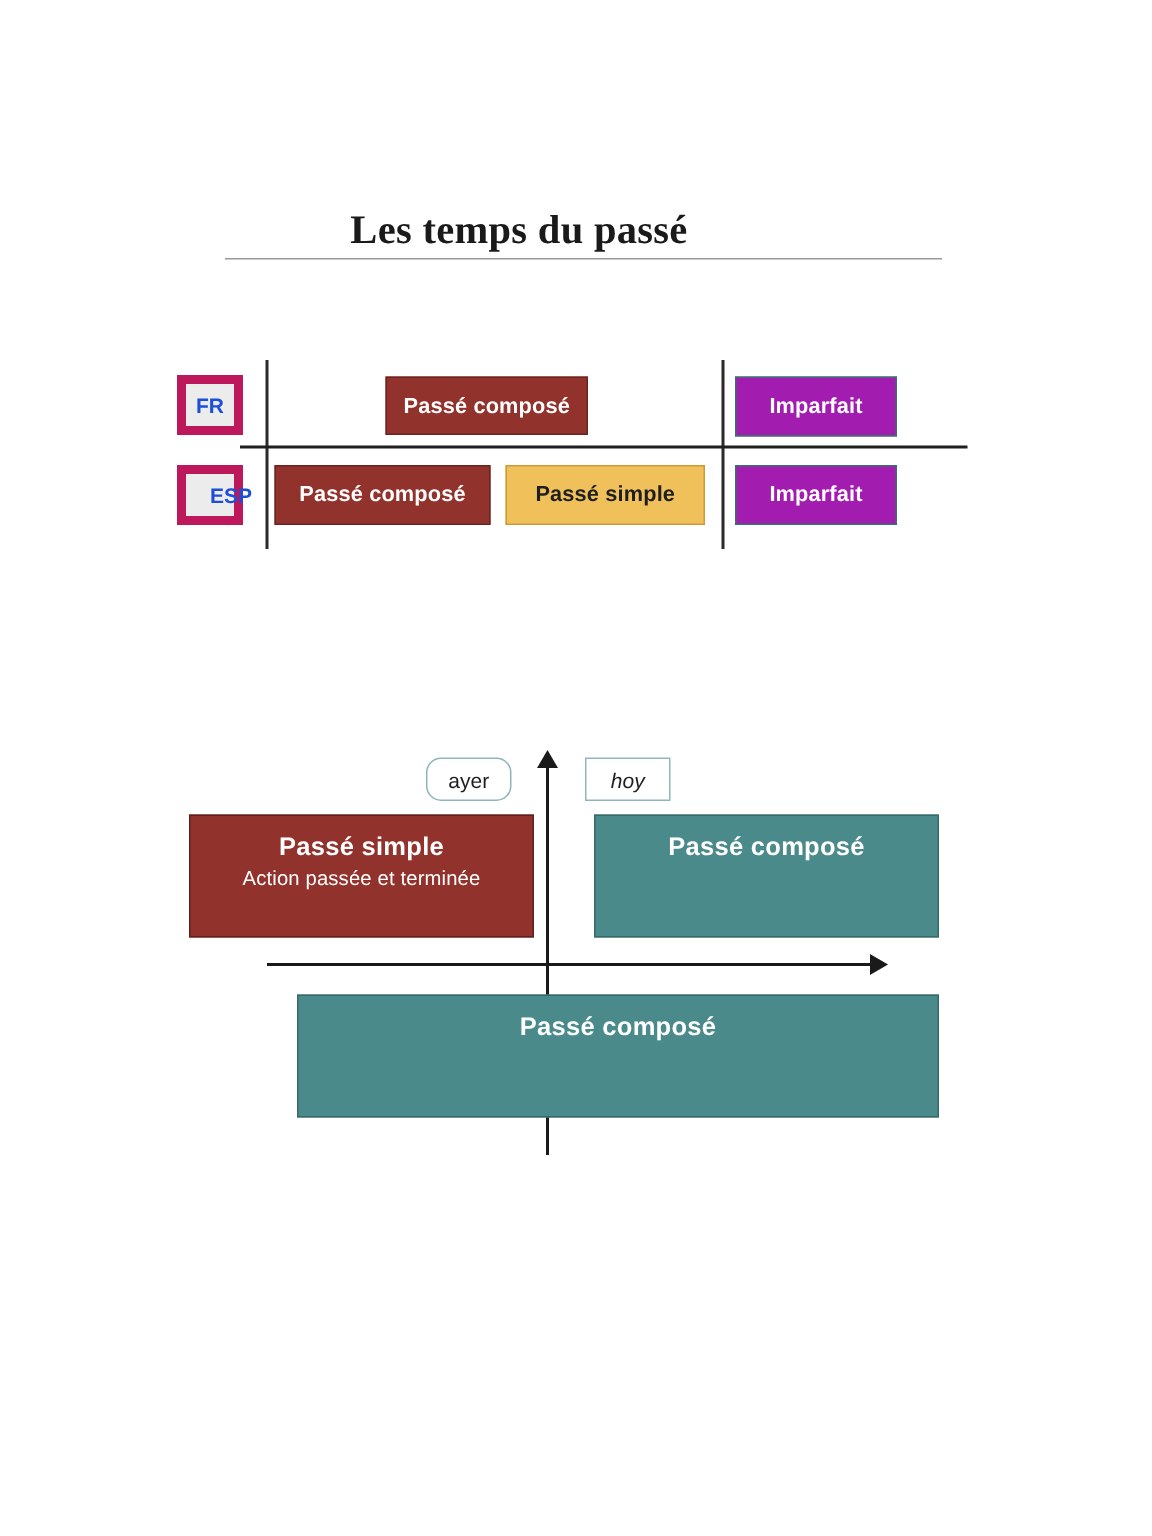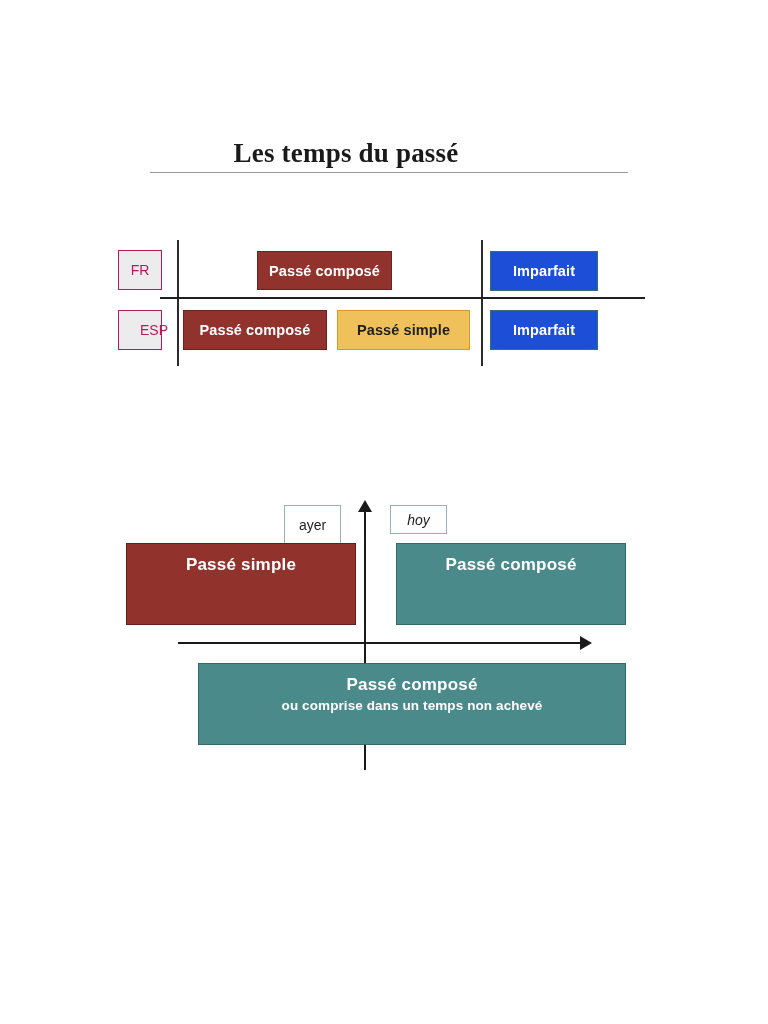--- a/index.html
+++ b/index.html
@@ -49,46 +49,46 @@
     background: #2a2a2a;
   }
   .tbl-hline {
     position: absolute;
     height: 2px;
     background: #1f1f1f;
   }
   .lang-tag {
     position: absolute;
     background: #ececec;
-    border: 1px solid #be185d;
+    border: 6px solid #be185d;
     display: flex;
     align-items: center;
     justify-content: center;
     font-size: 14px;
-    font-weight: 400;
-    color: #be185d;
+    font-weight: 700;
+    color: #1d4ed8;
     box-sizing: border-box;
   }
   .chip {
     position: absolute;
     box-sizing: border-box;
     display: flex;
     align-items: center;
     justify-content: center;
     font-size: 14.5px;
     font-weight: 600;
     letter-spacing: 0.1px;
   }
   .chip-red {
     background: #92322c;
     border: 1px solid #6d2420;
     color: #ffffff;
   }
   .chip-teal {
-    background: #1d4ed8;
+    background: #a21caf;
     border: 1px solid #3a6f70;
     color: #ffffff;
   }
   .chip-yellow {
     background: #f0c05a;
     border: 1px solid #cf9b33;
     color: #1f1f1f;
   }
 
   
@@ -123,24 +123,23 @@
     border: 1px solid #37686a;
   }
   .tl-box .hd {
     font-size: 17px;
     font-weight: 600;
     line-height: 23px;
     letter-spacing: 0.2px;
   }
   .tl-box .sub {
     font-size: 13.5px;
-    font-weight: 700;
+    font-weight: 400;
     line-height: 19px;
     letter-spacing: 0.1px;
-    margin-top: 44px;
   }
   .tl-box .sub2 {
     font-size: 13.5px;
     font-weight: 600;
     line-height: 19px;
     letter-spacing: 0.1px;
   }
 
   .axis-v {
     position: absolute;
@@ -203,31 +202,30 @@
     <div class="chip chip-teal" style="left:490px; top:310px; width:108px; height:40px;">Imparfait</div>
   </div>
 
   <div>
 
     <div class="axis-v"></div>
     <div class="axis-v-head"></div>
     <div class="axis-h"></div>
     <div class="axis-h-head"></div>
 
-    <div class="tl-tag" style="left:284px; top:505px; width:57px; height:39px;">ayer</div>
+    <div class="tl-tag" style="left:284px; top:505px; width:57px; height:29px;border-radius:10px;">ayer</div>
     <div class="tl-tag" style="left:390px; top:505px; width:57px; height:29px;font-style:italic;">hoy</div>
 
     <div class="tl-box red" style="left:126px; top:543px; width:230px; height:82px;">
       <div class="hd">Passé simple</div>
       <div class="sub">Action passée et terminée</div>
     </div>
 
     <div class="tl-box teal" style="left:396px; top:543px; width:230px; height:82px;">
       <div class="hd">Passé composé</div>
     </div>
 
     <div class="tl-box teal" style="left:198px; top:663px; width:428px; height:82px;">
       <div class="hd">Passé composé</div>
-      <div class="sub2">ou comprise dans un temps non achevé</div>
     </div>
   </div>
 
 </div>
 
 </body></html>

